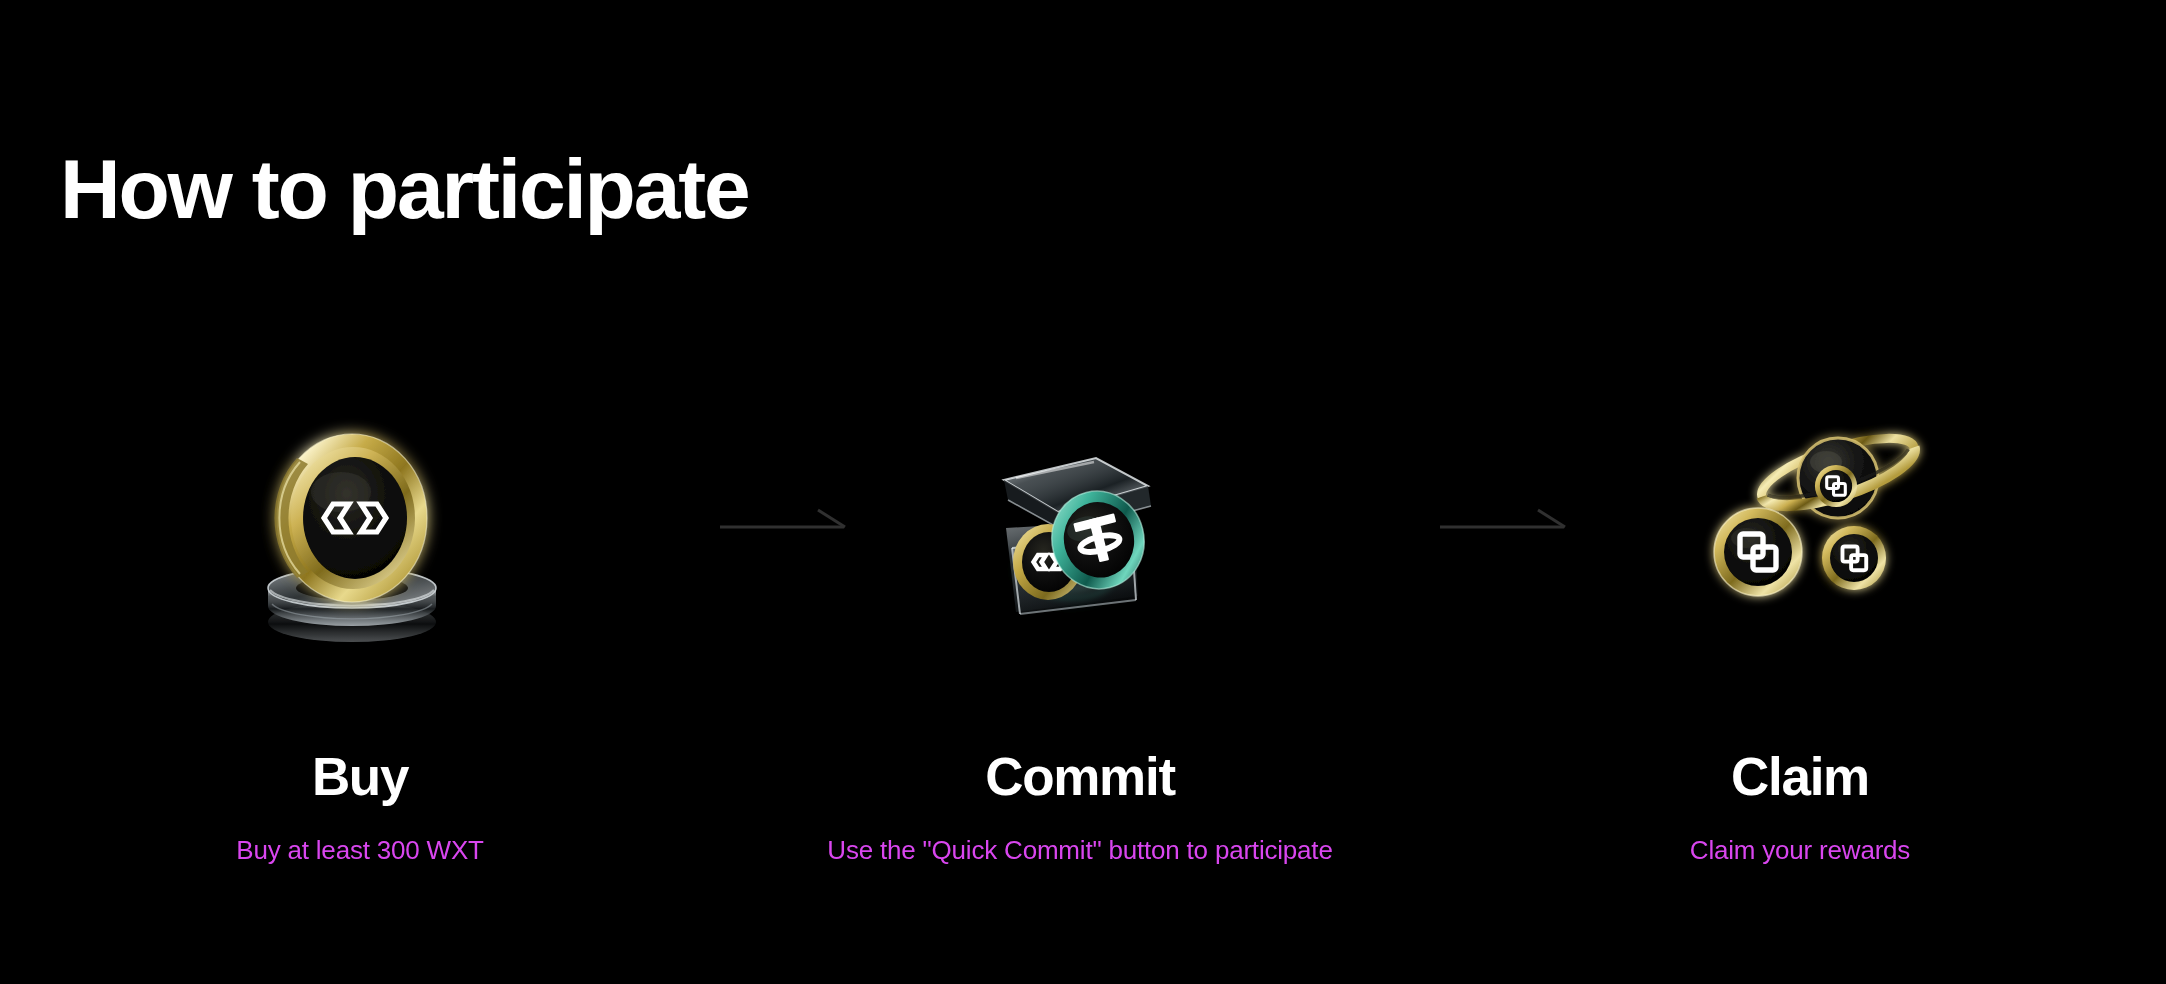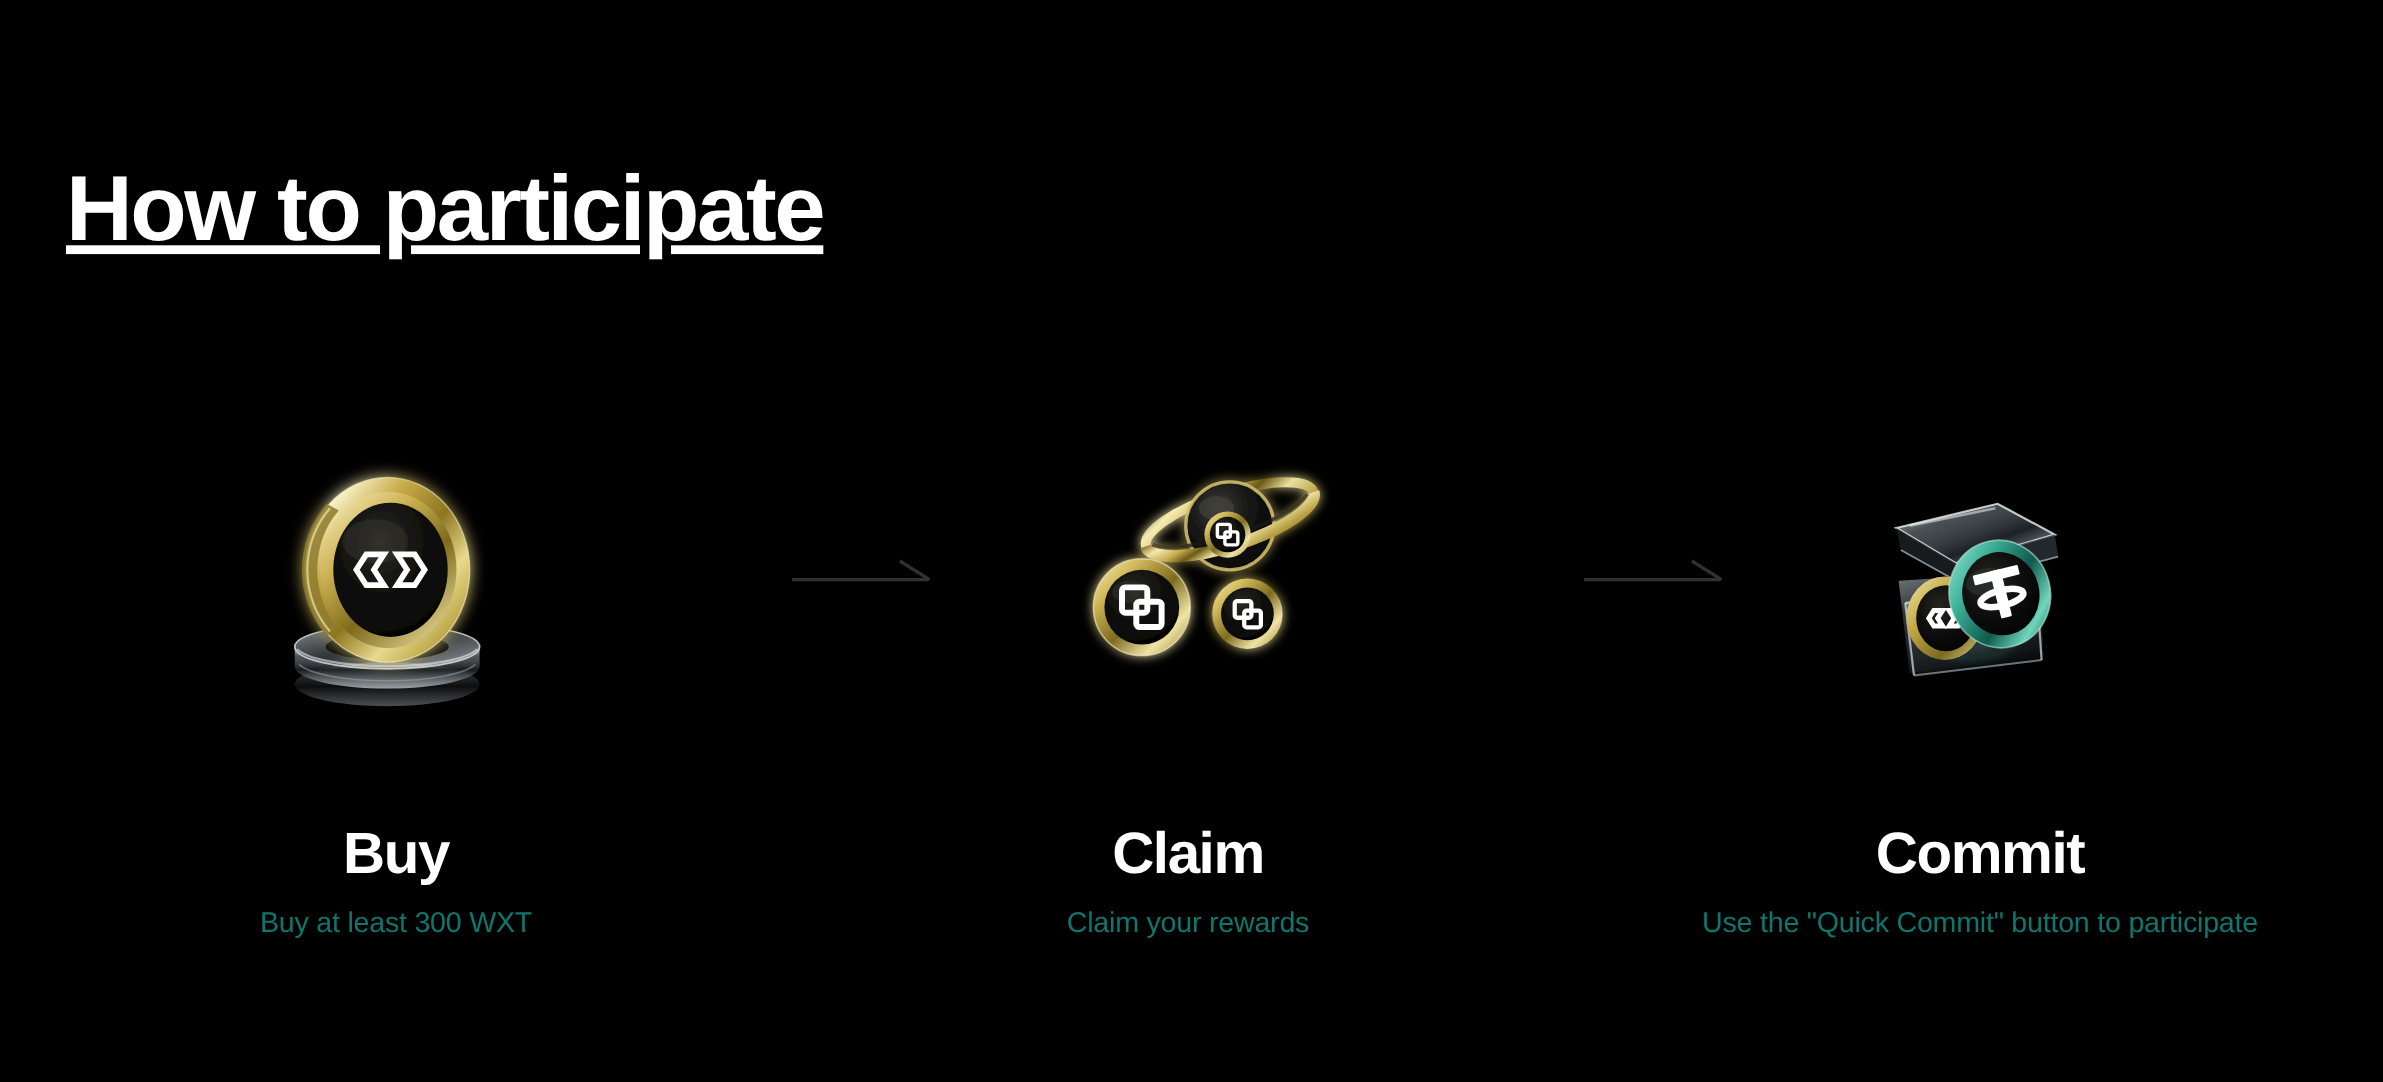--- a/index.html
+++ b/index.html
@@ -17,21 +17,20 @@
   
   .section-heading{
     position:absolute;
     left:60px; top:145px;
     font-size:84px;
     font-weight:700;
     letter-spacing:-2.2px;
     color:#ffffff;
     line-height:1.05;
     white-space:nowrap;
-    text-decoration:underline;
   }
 
   
   .steps-row{
     position:absolute;
     left:0; top:400px;
     width:1758px; height:520px;
     display:flex;
     align-items:flex-start;
   }
@@ -49,25 +48,25 @@
   .step-title{
     margin-top:100px;
     font-size:53px;
     font-weight:700;
     letter-spacing:-1.3px;
     color:#ffffff;
     line-height:1;
     white-space:nowrap;
   }
   .step-desc{
-    margin-top:20px;
+    margin-top:32px;
     font-size:26px;
     font-weight:400;
     letter-spacing:-0.2px;
-    color:#0f766e;
+    color:#d946ef;
     line-height:1.2;
     white-space:nowrap;
   }
 
   
   .arrow{
     position:absolute;
     top:505px;
     width:130px; height:34px;
   }
@@ -179,20 +178,119 @@
     </div>
     <div class="step-title">Buy</div>
     <div class="step-desc">Buy at least 300 WXT</div>
   </div>
 
   <div class="step">
     <div class="step-art">
       <div class="art-wrap">
         <svg width="320" height="250" viewBox="0 0 320 250">
           <defs>
+            <linearGradient id="g2box" x1="0" y1="0" x2="0.4" y2="1">
+              <stop offset="0%" stop-color="#c9d2d7" stop-opacity="0.55"></stop>
+              <stop offset="35%" stop-color="#3d464b" stop-opacity="0.75"></stop>
+              <stop offset="100%" stop-color="#0b0e10" stop-opacity="0.95"></stop>
+            </linearGradient>
+            <linearGradient id="g2lid" x1="0" y1="0" x2="1" y2="1">
+              <stop offset="0%" stop-color="#e5ecef" stop-opacity="0.85"></stop>
+              <stop offset="30%" stop-color="#79848a" stop-opacity="0.6"></stop>
+              <stop offset="62%" stop-color="#20272b" stop-opacity="0.85"></stop>
+              <stop offset="100%" stop-color="#cfd8dd" stop-opacity="0.8"></stop>
+            </linearGradient>
+            <radialGradient id="g2tealGlow" cx="0.5" cy="0.5" r="0.5">
+              <stop offset="0%" stop-color="#47c7ad" stop-opacity="0.95"></stop>
+              <stop offset="55%" stop-color="#1d7a69" stop-opacity="0.6"></stop>
+              <stop offset="100%" stop-color="#06312b" stop-opacity="0"></stop>
+            </radialGradient>
+            <linearGradient id="g2tealRim" x1="0" y1="0" x2="1" y2="1">
+              <stop offset="0%" stop-color="#a8ead9"></stop>
+              <stop offset="28%" stop-color="#3fb49b"></stop>
+              <stop offset="58%" stop-color="#0f5a4d"></stop>
+              <stop offset="80%" stop-color="#6fd6bd"></stop>
+              <stop offset="100%" stop-color="#0c423a"></stop>
+            </linearGradient>
+            <linearGradient id="g2goldRim" x1="0" y1="0" x2="1" y2="1">
+              <stop offset="0%" stop-color="#f4e8ab"></stop>
+              <stop offset="35%" stop-color="#c3a845"></stop>
+              <stop offset="70%" stop-color="#7c6a1e"></stop>
+              <stop offset="100%" stop-color="#e6d792"></stop>
+            </linearGradient>
+            <radialGradient id="g2face" cx="0.4" cy="0.32" r="0.8">
+              <stop offset="0%" stop-color="#26261f"></stop>
+              <stop offset="45%" stop-color="#101010"></stop>
+              <stop offset="100%" stop-color="#000"></stop>
+            </radialGradient>
+            <filter id="g2blur" x="-50%" y="-50%" width="200%" height="200%">
+              <feGaussianBlur stdDeviation="9"></feGaussianBlur>
+            </filter>
+            <filter id="g2soft" x="-50%" y="-50%" width="200%" height="200%">
+              <feGaussianBlur stdDeviation="3.2"></feGaussianBlur>
+            </filter>
+          </defs>
+
+          <ellipse cx="150" cy="170" rx="58" ry="34" fill="url(#g2tealGlow)" filter="url(#g2blur)" opacity="0.9"></ellipse>
+
+          <path d="M86 128 L214 120 L218 196 L96 212 Z" fill="url(#g2box)"></path>
+
+          <g opacity="0.85" filter="url(#g2soft)" fill="none" stroke="#3fc3a8" stroke-width="3">
+            <ellipse cx="152" cy="176" rx="42" ry="22"></ellipse>
+            <ellipse cx="152" cy="176" rx="26" ry="13" stroke="#7fe3cb"></ellipse>
+          </g>
+
+          <path d="M92 148 L212 140 L216 200 L100 214 Z" fill="url(#g2box)" opacity="0.72"></path>
+          <path d="M92 148 L212 140" stroke="#e2e9ec" stroke-width="2" stroke-opacity="0.75" fill="none"></path>
+          <path d="M100 214 L216 200" stroke="#b3bdc2" stroke-width="1.8" stroke-opacity="0.6" fill="none"></path>
+          <path d="M92 148 L100 214" stroke="#dbe3e7" stroke-width="2" stroke-opacity="0.7" fill="none"></path>
+          <path d="M212 140 L216 200" stroke="#dbe3e7" stroke-width="2" stroke-opacity="0.7" fill="none"></path>
+
+          <g>
+            <path d="M84 80 L176 58 L228 86 L138 112 Z" fill="url(#g2lid)"></path>
+            <path d="M84 80 L176 58 L228 86 L138 112 Z" fill="none" stroke="#eef3f5" stroke-width="2" stroke-opacity="0.8"></path>
+            <path d="M84 80 L88 100 L142 130 L138 112 Z" fill="#1b2023" opacity="0.85"></path>
+            <path d="M228 86 L231 106 L142 130 L138 112 Z" fill="#2b3236" opacity="0.8"></path>
+            <path d="M88 100 L142 130 L231 106" stroke="#c7d1d6" stroke-width="1.6" stroke-opacity="0.65" fill="none"></path>
+            <path d="M96 78 L174 62" stroke="#ffffff" stroke-width="2.4" stroke-opacity="0.5" fill="none"></path>
+          </g>
+
+          <g>
+            <ellipse cx="128" cy="162" rx="35" ry="38" fill="url(#g2goldRim)"></ellipse>
+            <ellipse cx="129" cy="162" rx="27" ry="30" fill="url(#g2face)"></ellipse>
+            <g transform="translate(129,162) scale(0.5)" stroke="#ffffff" stroke-width="9" fill="none">
+              <path d="M-6 -14 L-22 -14 L-31 0 L-22 14 L-6 14 L-15 0 Z"></path>
+              <path d="M6 -14 L22 -14 L31 0 L22 14 L6 14 L15 0 Z"></path>
+            </g>
+          </g>
+
+          <g transform="rotate(-14 178 140)">
+            <ellipse cx="178" cy="140" rx="46" ry="49" fill="url(#g2tealRim)"></ellipse>
+            <ellipse cx="178" cy="140" rx="46" ry="49" fill="none" stroke="#b6f0e0" stroke-width="1.5" stroke-opacity="0.6"></ellipse>
+            <ellipse cx="179" cy="140" rx="35" ry="38" fill="url(#g2face)"></ellipse>
+            <ellipse cx="168" cy="126" rx="18" ry="12" fill="#2e3b38" opacity="0.5"></ellipse>
+
+            <g transform="translate(179,140)" fill="#ffffff">
+              <rect x="-21" y="-22" width="42" height="9" rx="1"></rect>
+              <rect x="-5" y="-22" width="10" height="44" rx="1"></rect>
+              <ellipse cx="0" cy="4" rx="20" ry="7" fill="none" stroke="#ffffff" stroke-width="6"></ellipse>
+            </g>
+          </g>
+        </svg>
+      </div>
+    </div>
+    <div class="step-title">Commit</div>
+    <div class="step-desc">Use the "Quick Commit" button to participate</div>
+  </div>
+
+  <div class="step">
+    <div class="step-art">
+      <div class="art-wrap">
+        <svg width="320" height="250" viewBox="0 0 320 250">
+          <defs>
             <linearGradient id="g3ring" x1="0" y1="0" x2="1" y2="0.6">
               <stop offset="0%" stop-color="#8f7c2c"></stop>
               <stop offset="16%" stop-color="#f6ecb4"></stop>
               <stop offset="38%" stop-color="#caae4e"></stop>
               <stop offset="55%" stop-color="#6c5a16"></stop>
               <stop offset="74%" stop-color="#ece0a0"></stop>
               <stop offset="100%" stop-color="#b49c3e"></stop>
             </linearGradient>
             <radialGradient id="g3planet" cx="0.38" cy="0.3" r="0.85">
               <stop offset="0%" stop-color="#3a3a33"></stop>
@@ -265,112 +363,13 @@
               <rect x="-4" y="-4" width="21" height="21" rx="3"></rect>
             </g>
           </g>
         </svg>
       </div>
     </div>
     <div class="step-title">Claim</div>
     <div class="step-desc">Claim your rewards</div>
   </div>
 
-  <div class="step">
-    <div class="step-art">
-      <div class="art-wrap">
-        <svg width="320" height="250" viewBox="0 0 320 250">
-          <defs>
-            <linearGradient id="g2box" x1="0" y1="0" x2="0.4" y2="1">
-              <stop offset="0%" stop-color="#c9d2d7" stop-opacity="0.55"></stop>
-              <stop offset="35%" stop-color="#3d464b" stop-opacity="0.75"></stop>
-              <stop offset="100%" stop-color="#0b0e10" stop-opacity="0.95"></stop>
-            </linearGradient>
-            <linearGradient id="g2lid" x1="0" y1="0" x2="1" y2="1">
-              <stop offset="0%" stop-color="#e5ecef" stop-opacity="0.85"></stop>
-              <stop offset="30%" stop-color="#79848a" stop-opacity="0.6"></stop>
-              <stop offset="62%" stop-color="#20272b" stop-opacity="0.85"></stop>
-              <stop offset="100%" stop-color="#cfd8dd" stop-opacity="0.8"></stop>
-            </linearGradient>
-            <radialGradient id="g2tealGlow" cx="0.5" cy="0.5" r="0.5">
-              <stop offset="0%" stop-color="#47c7ad" stop-opacity="0.95"></stop>
-              <stop offset="55%" stop-color="#1d7a69" stop-opacity="0.6"></stop>
-              <stop offset="100%" stop-color="#06312b" stop-opacity="0"></stop>
-            </radialGradient>
-            <linearGradient id="g2tealRim" x1="0" y1="0" x2="1" y2="1">
-              <stop offset="0%" stop-color="#a8ead9"></stop>
-              <stop offset="28%" stop-color="#3fb49b"></stop>
-              <stop offset="58%" stop-color="#0f5a4d"></stop>
-              <stop offset="80%" stop-color="#6fd6bd"></stop>
-              <stop offset="100%" stop-color="#0c423a"></stop>
-            </linearGradient>
-            <linearGradient id="g2goldRim" x1="0" y1="0" x2="1" y2="1">
-              <stop offset="0%" stop-color="#f4e8ab"></stop>
-              <stop offset="35%" stop-color="#c3a845"></stop>
-              <stop offset="70%" stop-color="#7c6a1e"></stop>
-              <stop offset="100%" stop-color="#e6d792"></stop>
-            </linearGradient>
-            <radialGradient id="g2face" cx="0.4" cy="0.32" r="0.8">
-              <stop offset="0%" stop-color="#26261f"></stop>
-              <stop offset="45%" stop-color="#101010"></stop>
-              <stop offset="100%" stop-color="#000"></stop>
-            </radialGradient>
-            <filter id="g2blur" x="-50%" y="-50%" width="200%" height="200%">
-              <feGaussianBlur stdDeviation="9"></feGaussianBlur>
-            </filter>
-            <filter id="g2soft" x="-50%" y="-50%" width="200%" height="200%">
-              <feGaussianBlur stdDeviation="3.2"></feGaussianBlur>
-            </filter>
-          </defs>
-
-          <ellipse cx="150" cy="170" rx="58" ry="34" fill="url(#g2tealGlow)" filter="url(#g2blur)" opacity="0.9"></ellipse>
-
-          <path d="M86 128 L214 120 L218 196 L96 212 Z" fill="url(#g2box)"></path>
-
-          <g opacity="0.85" filter="url(#g2soft)" fill="none" stroke="#3fc3a8" stroke-width="3">
-            <ellipse cx="152" cy="176" rx="42" ry="22"></ellipse>
-            <ellipse cx="152" cy="176" rx="26" ry="13" stroke="#7fe3cb"></ellipse>
-          </g>
-
-          <path d="M92 148 L212 140 L216 200 L100 214 Z" fill="url(#g2box)" opacity="0.72"></path>
-          <path d="M92 148 L212 140" stroke="#e2e9ec" stroke-width="2" stroke-opacity="0.75" fill="none"></path>
-          <path d="M100 214 L216 200" stroke="#b3bdc2" stroke-width="1.8" stroke-opacity="0.6" fill="none"></path>
-          <path d="M92 148 L100 214" stroke="#dbe3e7" stroke-width="2" stroke-opacity="0.7" fill="none"></path>
-          <path d="M212 140 L216 200" stroke="#dbe3e7" stroke-width="2" stroke-opacity="0.7" fill="none"></path>
-
-          <g>
-            <path d="M84 80 L176 58 L228 86 L138 112 Z" fill="url(#g2lid)"></path>
-            <path d="M84 80 L176 58 L228 86 L138 112 Z" fill="none" stroke="#eef3f5" stroke-width="2" stroke-opacity="0.8"></path>
-            <path d="M84 80 L88 100 L142 130 L138 112 Z" fill="#1b2023" opacity="0.85"></path>
-            <path d="M228 86 L231 106 L142 130 L138 112 Z" fill="#2b3236" opacity="0.8"></path>
-            <path d="M88 100 L142 130 L231 106" stroke="#c7d1d6" stroke-width="1.6" stroke-opacity="0.65" fill="none"></path>
-            <path d="M96 78 L174 62" stroke="#ffffff" stroke-width="2.4" stroke-opacity="0.5" fill="none"></path>
-          </g>
-
-          <g>
-            <ellipse cx="128" cy="162" rx="35" ry="38" fill="url(#g2goldRim)"></ellipse>
-            <ellipse cx="129" cy="162" rx="27" ry="30" fill="url(#g2face)"></ellipse>
-            <g transform="translate(129,162) scale(0.5)" stroke="#ffffff" stroke-width="9" fill="none">
-              <path d="M-6 -14 L-22 -14 L-31 0 L-22 14 L-6 14 L-15 0 Z"></path>
-              <path d="M6 -14 L22 -14 L31 0 L22 14 L6 14 L15 0 Z"></path>
-            </g>
-          </g>
-
-          <g transform="rotate(-14 178 140)">
-            <ellipse cx="178" cy="140" rx="46" ry="49" fill="url(#g2tealRim)"></ellipse>
-            <ellipse cx="178" cy="140" rx="46" ry="49" fill="none" stroke="#b6f0e0" stroke-width="1.5" stroke-opacity="0.6"></ellipse>
-            <ellipse cx="179" cy="140" rx="35" ry="38" fill="url(#g2face)"></ellipse>
-            <ellipse cx="168" cy="126" rx="18" ry="12" fill="#2e3b38" opacity="0.5"></ellipse>
-
-            <g transform="translate(179,140)" fill="#ffffff">
-              <rect x="-21" y="-22" width="42" height="9" rx="1"></rect>
-              <rect x="-5" y="-22" width="10" height="44" rx="1"></rect>
-              <ellipse cx="0" cy="4" rx="20" ry="7" fill="none" stroke="#ffffff" stroke-width="6"></ellipse>
-            </g>
-          </g>
-        </svg>
-      </div>
-    </div>
-    <div class="step-title">Commit</div>
-    <div class="step-desc">Use the "Quick Commit" button to participate</div>
-  </div>
-
 </div>
 
 </body></html>

